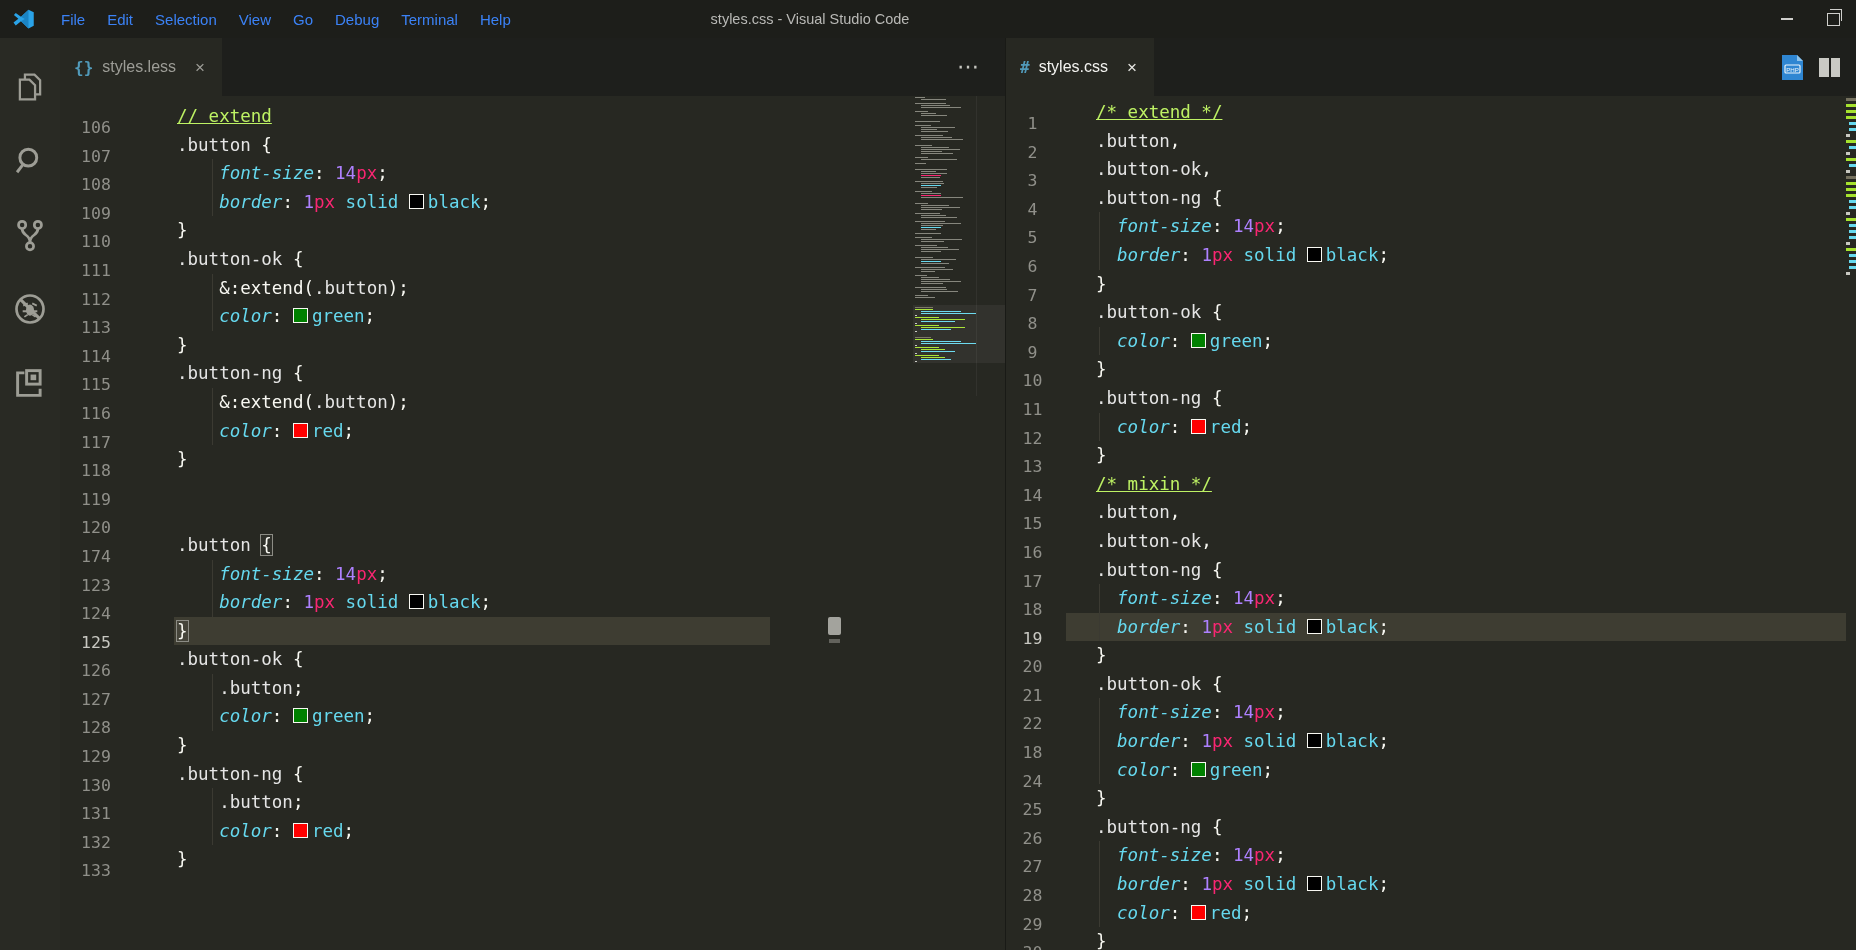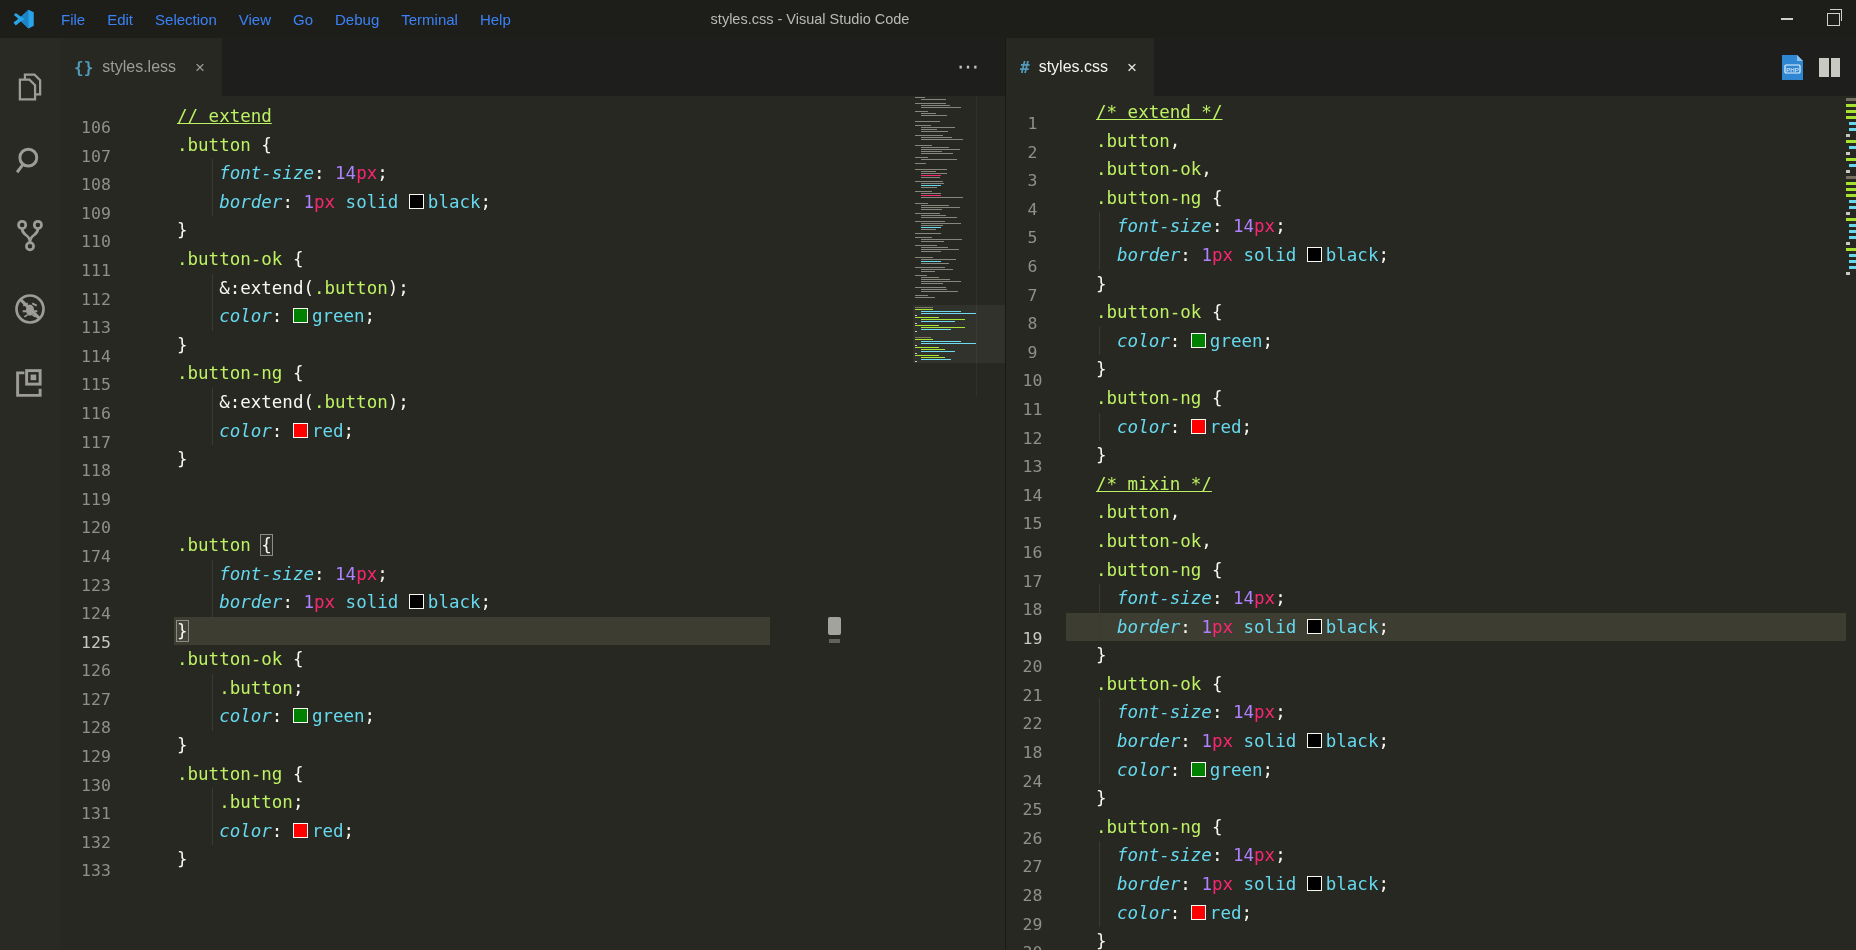--- a/index.html
+++ b/index.html
@@ -55,21 +55,21 @@
     font-size:17.5px;line-height:28.6px;}
   .code-line.cur::before{content:"";position:absolute;top:0;bottom:0;
     left:var(--bandL);width:var(--bandW);background:#3e3d32;}
   .ln{position:absolute;left:0;top:12px;width:var(--lnW);text-align:center;color:#90908a;
     font-size:16.5px;cursor:pointer;}
   .code-line.sel .ln{color:#c8c8c2;}
   .code-line.gd::after{content:"";position:absolute;left:var(--guideX);top:0;bottom:0;
     border-left:1px solid #3b3a32;}
   .code{position:absolute;left:var(--codeL);top:0;white-space:pre;cursor:text;}
   .t-c{color:#bef264;text-decoration:underline;}
-  .t-s{color:#bef264;}
+  .t-s{color:#e5e5e5;}
   .t-p{color:#f8f8f2;}
   .t-pr{color:#66d9ef;font-style:italic;}
   .t-n{color:#ae81ff;}
   .t-u{color:#f92672;}
   .t-v{color:#66d9ef;}
   .t-bm{color:#f8f8f2;outline:1px solid #8c8c85;background:rgba(255,255,255,0.04);}
   .sw{display:inline-block;width:15px;height:15px;border:1.5px solid #f8f8f2;
     vertical-align:-1px;margin-right:4px;box-sizing:border-box;cursor:pointer;}
   .sw-b{background:#000000;}
   .sw-g{background:#008000;}

